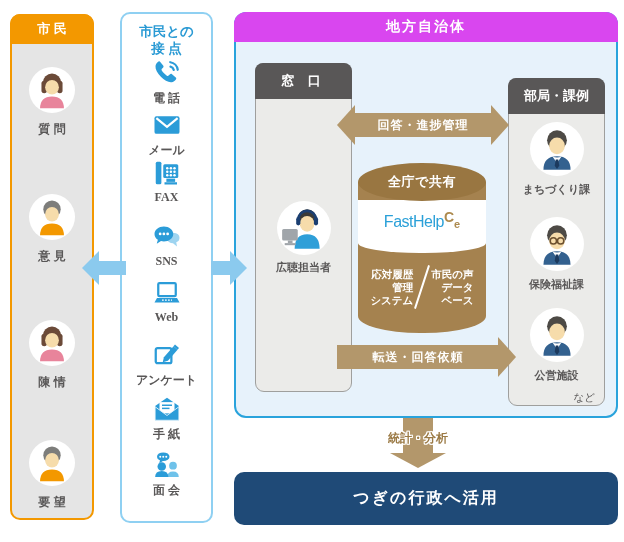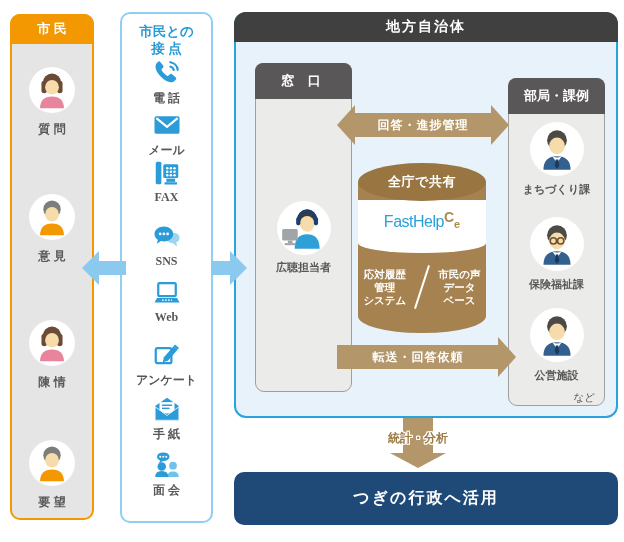--- a/index.html
+++ b/index.html
@@ -53,21 +53,21 @@
   .head-r { position:absolute; right:0; top:0; width:0; height:0;
     border-top:17px solid transparent; border-bottom:17px solid transparent; border-left:17px solid #8bcaee; }
 
   
   .gov {
     position:absolute; left:234px; top:12px; width:384px; height:406px;
     background:#e7f2fb; border:2px solid #29a3dc; border-radius:12px; z-index:1;
   }
   .gov-head {
     position:absolute; top:-2px; left:-2px; right:-2px; height:30px;
-    background:#404040; border-radius:12px 12px 0 0; color:#fff; font-weight:bold;
+    background:#d946ef; border-radius:12px 12px 0 0; color:#fff; font-weight:bold;
     font-size:14px; letter-spacing:2px; display:flex; align-items:center; justify-content:center;
   }
   .inner-box { position:absolute; background:#ebebe9; border:1px solid #9f9f9d; border-radius:9px; z-index:2; }
   .reception { left:19px; top:49px; width:97px; height:329px; }
   .departments { left:272px; top:48px; width:97px; height:328px;margin-top:16px; }
   .inner-head {
     height:36px; background:#595757; border-radius:8px 8px 0 0; margin:-1px -1px 0;
     color:#fff; font-weight:bold; font-size:13px; display:flex; align-items:center; justify-content:center;
   }
   .reception .inner-head { letter-spacing:5px; }
@@ -101,22 +101,22 @@
   .cyl-white { position:absolute; left:0; right:0; top:37px; height:53px; background:#fff;
     border-radius:0 0 62px 62px / 0 0 10px 10px; }
   .cyl-top { position:absolute; left:0; right:0; top:0; height:38px; background:#997641;
     border-radius:50%; display:flex; align-items:center; justify-content:center; }
   .cyl-top span { color:#fff; font-weight:bold; font-size:13px; letter-spacing:0.5px; }
   .cyl-logo { position:absolute; left:0; right:0; top:50px; text-align:center; white-space:nowrap; }
   .fh  { color:#2aa0d8; font-weight:normal; font-size:16px; letter-spacing:-0.5px; }
   .fh-sup { color:#ad8a4e; font-weight:bold; font-size:14px; position:relative; top:-5px; }
   .fh-sub { color:#ad8a4e; font-weight:bold; font-size:11px; position:relative; top:1px; }
   .cyl-texts { position:absolute; left:0; right:0; top:98px; height:52px;
-    display:flex; align-items:center; justify-content:center; gap:15px;
-    color:#fff; font-weight:bold; font-size:10.5px; line-height:13px; text-align:center; }
+    display:flex; align-items:center; justify-content:center; gap:8px;
+    color:#fff; font-weight:bold; font-size:10.5px; line-height:13px; text-align:right; }
   .slash { width:2px; height:46px; background:#fff; transform:rotate(18deg); border-radius:1px; }
 
   
   .v-arrow { position:absolute; left:390px; top:418px; width:56px; height:50px; z-index:3; }
   .vb { position:absolute; left:13px; top:0; width:30px; height:35px; background:#b3976b; }
   .vh { position:absolute; left:0; top:35px; width:0; height:0;
     border-left:28px solid transparent; border-right:28px solid transparent; border-top:15px solid #b3976b; }
   .v-label { position:absolute; left:50%; top:12px; transform:translateX(-50%); z-index:4;
     color:#9b7a45; font-weight:bold; font-size:12px; white-space:nowrap;
     text-shadow:-1px -1px 0 #fff,1px -1px 0 #fff,-1px 1px 0 #fff,1px 1px 0 #fff,0 -1px 0 #fff,0 1px 0 #fff,-1px 0 0 #fff,1px 0 0 #fff; }

